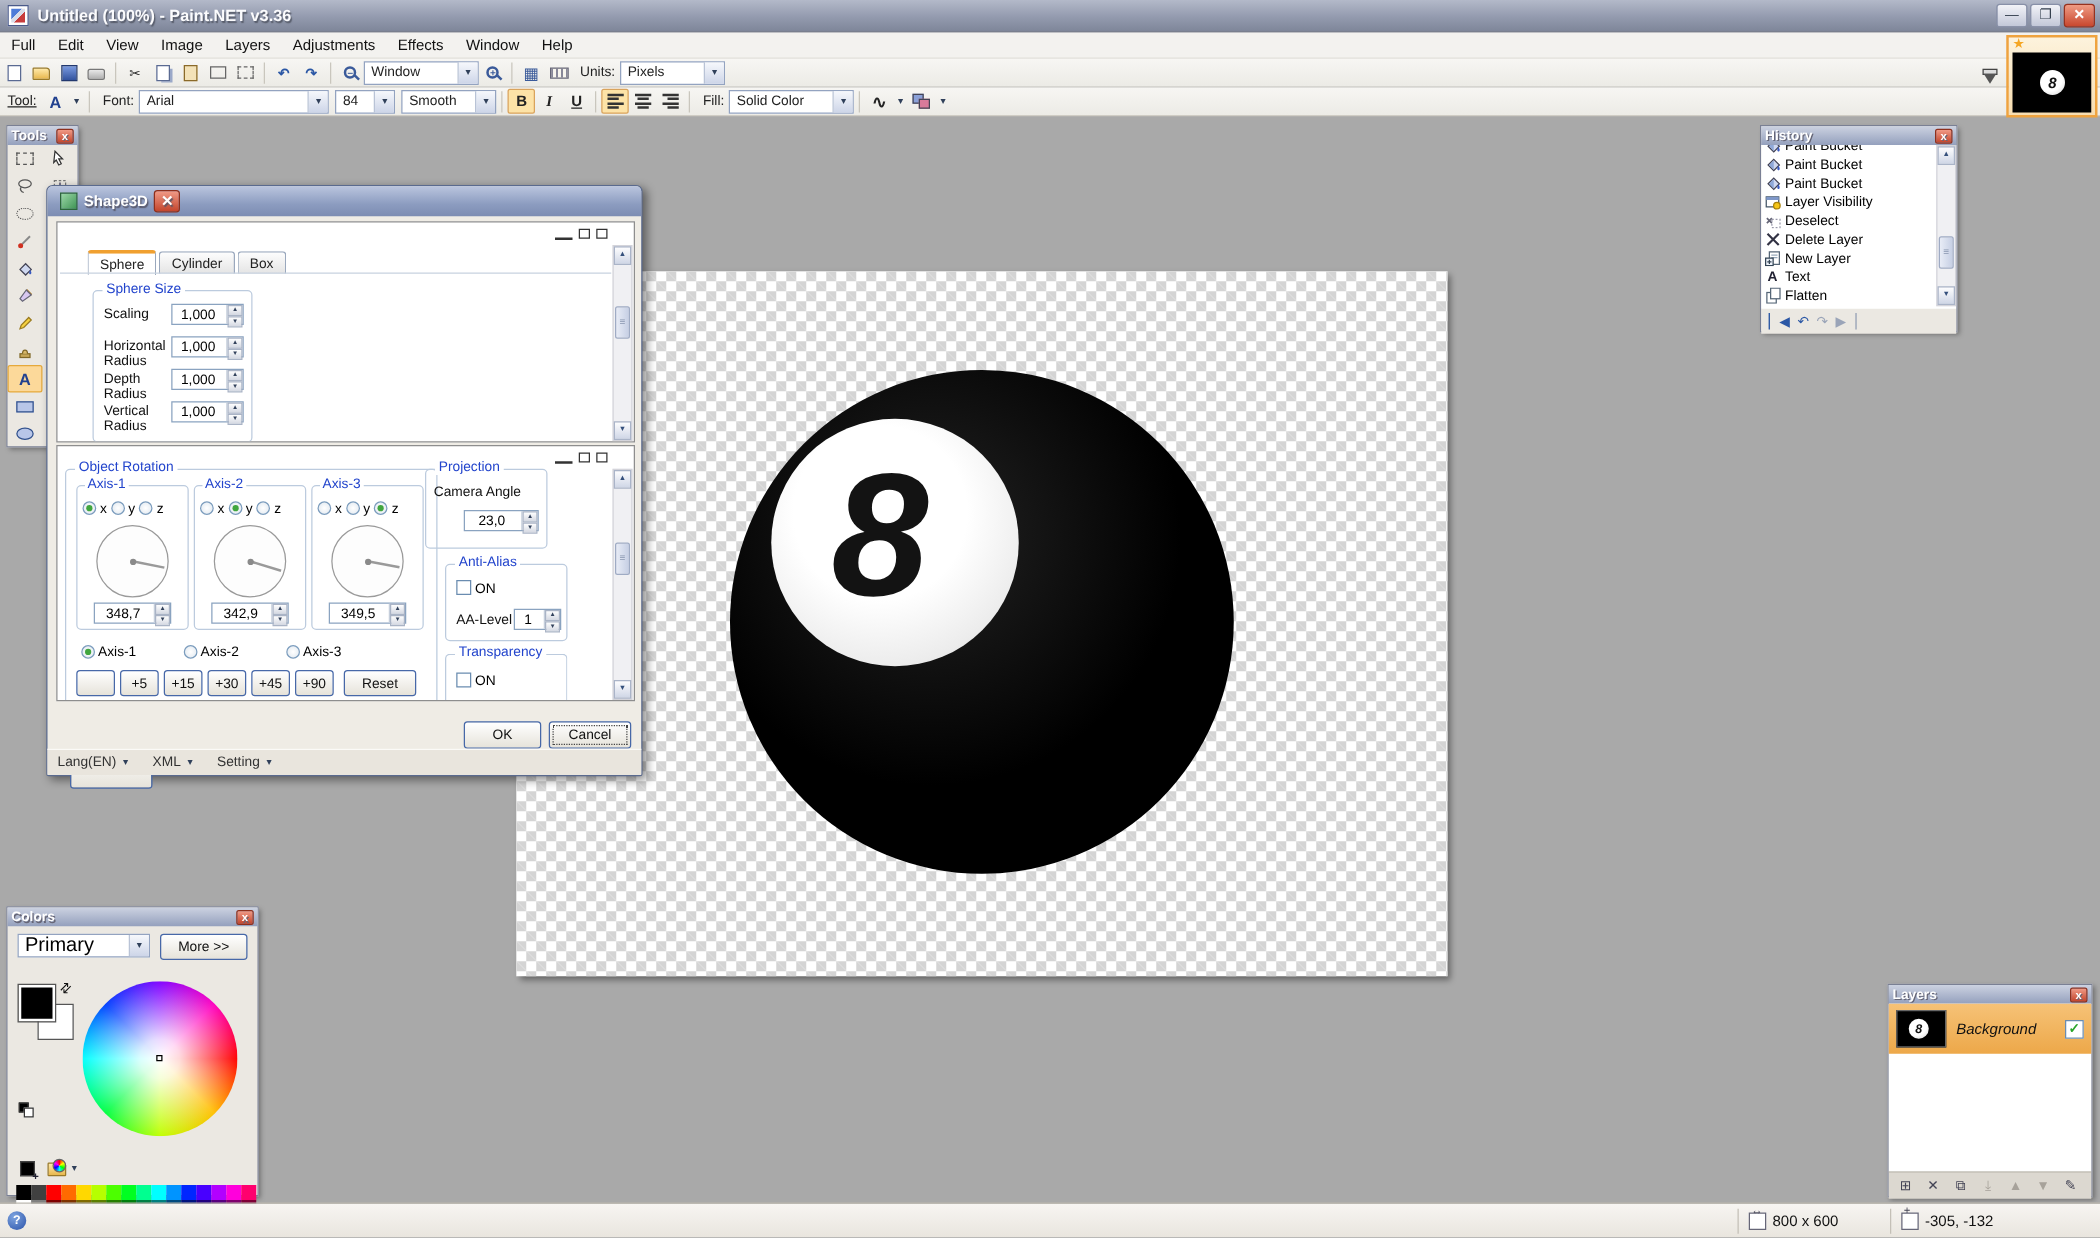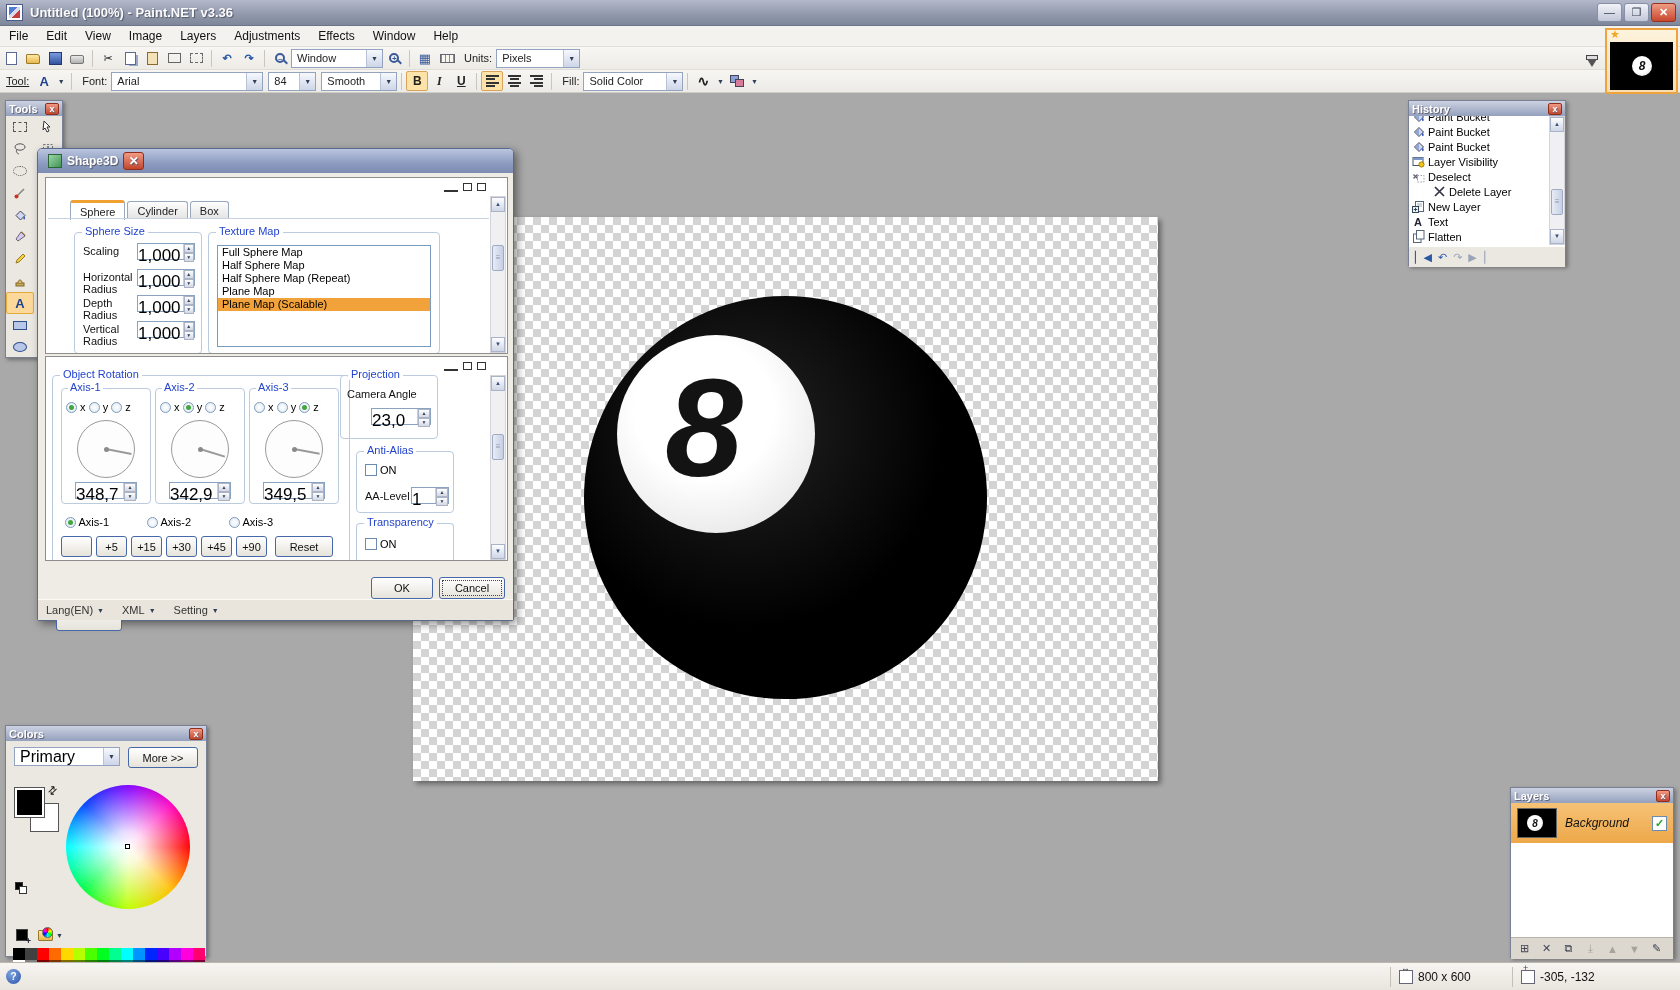--- a/index.html
+++ b/index.html
@@ -97,21 +97,21 @@
   .wctl .mnz { width:14px; height:11px; border-bottom:2px solid #333; }
   .wctl .bx { width:9px; height:8px; border:1px solid #333; }
   .groupbox { position:absolute; border:1px solid #bccbde; border-radius:4px; }
   .glabel { position:absolute; top:-8px; left:7px; background:#fff; padding:0 3px; color:#2244cc; font-size:11px; }
   .tabs { position:absolute; left:24px; top:21px; display:flex; align-items:flex-end; }
   .tab { font-size:11px; padding:3px 9px 2px; border:1px solid #9aa8bd; border-bottom:none;
     background:linear-gradient(#fdfdfd,#e4e4e4); border-radius:3px 3px 0 0; margin-right:2px; color:#222; }
   .tab.active { background:#fff; border-top:3px solid #f0a030; padding-top:3px; position:relative; top:1px; }
   .fld-label { font-size:11px; color:#111; line-height:12px; }
   .spin { position:absolute; display:flex; border:1px solid #8aa3c0; background:#fff; height:17px; }
-  .spin .val { flex:1; text-align:left; font-size:17px; padding:2px 2px 0 0; }
+  .spin .val { flex:1; text-align:center; font-size:11px; padding:2px 2px 0 0; }
   .spin .arr { width:13px; border-left:1px solid #c5cedb; display:flex; flex-direction:column; }
   .spin .arr i { flex:1; font-style:normal; font-size:5px; line-height:7px; text-align:center; color:#33425c;
     background:linear-gradient(#fefefe,#d4d8e2); border:1px solid #aab4c6; }
   .lst { position:absolute; border:1px solid #7a9ac0; background:#fff; font-size:11px; overflow:hidden; }
   .opt { height:13px; line-height:13px; padding:0 4px; white-space:nowrap; }
   .opt.sel { background:#f2a23b; }
   .vscroll { position:absolute; width:16px; background:#f0f0f3; border:1px solid #d4d4da; }
   .varr { height:15px; background:linear-gradient(#fdfdfe,#cfd6e6); border:1px solid #aab4c8; text-align:center; font-size:6px; line-height:13px; color:#35507c; }
   .vthumb { position:absolute; left:1px; right:1px; height:26px; background:linear-gradient(90deg,#e8ecf6,#c6cfe4); border:1px solid #9fabc4; border-radius:2px; }
   .vthumb::after { content:"≡"; display:block; text-align:center; font-size:8px; color:#8a96b0; line-height:24px; }
@@ -220,21 +220,21 @@
     <span class="app-ico"></span>
     <span class="title-text">Untitled (100%) - Paint.NET v3.36</span>
     <span class="winbtns">
       <span class="wb">—</span>
       <span class="wb">❐</span>
       <span class="wb close">✕</span>
     </span>
   </div>
 
   <div class="menubar">
-      <span class="mitem">File</span>
+      <span class="mitem">Full</span>
       <span class="mitem">Edit</span>
       <span class="mitem">View</span>
       <span class="mitem">Image</span>
       <span class="mitem">Layers</span>
       <span class="mitem">Adjustments</span>
       <span class="mitem">Effects</span>
       <span class="mitem">Window</span>
       <span class="mitem">Help</span>
     </div>
 
@@ -576,21 +576,21 @@
         </div>
         <div class="hrow" style="width: 141px;">
           <span class="hicon">
             <svg width="13" height="13">
               <path d="M1.5 8.5l4-4M5.5 8.5l-4-4" stroke="#667" stroke-width="1.4"></path>
               <rect x="5.5" y="5.5" width="6.5" height="6.5" fill="none" stroke="#99a" stroke-dasharray="1.5 1.5"></rect>
             </svg>
           </span>
           <span>Deselect</span>
         </div>
-        <div class="hrow" style="width: 141px; margin-left: 21px;">
+        <div class="hrow" style="width: 141px;">
           <span class="hicon">
             <svg width="13" height="13">
               <path d="M2 2l9 9M11 2l-9 9" stroke="#334" stroke-width="1.7"></path>
             </svg>
           </span>
           <span>Delete Layer</span>
         </div>
         <div class="hrow" style="width: 141px;">
           <span class="hicon">
             <svg width="13" height="13">
@@ -676,30 +676,20 @@
         <div class="fld-label" style="position:absolute;left:8px;top:90px;width:52px">Vertical Radius</div>
         <div class="spin" style="left:62px;top:88px;width:58px">
           <span class="val">1,000</span>
             <span class="arr">
               <i>▲</i>
               <i>▼</i>
             </span>
         </div>
       </div>
 
-      <div class="groupbox" style="left:162px;top:54px;width:232px;height:122px">
-        <span class="glabel">Texture Map</span>
-        <div class="lst" style="left:8px;top:12px;width:214px;height:102px">
-            <div class="opt">Full Sphere Map</div>
-            <div class="opt">Half Sphere Map</div>
-            <div class="opt">Half Sphere Map (Repeat)</div>
-            <div class="opt">Plane Map</div>
-            <div class="opt sel">Plane Map (Scalable)</div>
-          </div>
-      </div>
 
       <div class="vscroll" style="left:444px;top:18px;height:157px">
         <div class="varr">▲</div>
         <div class="vthumb" style="top:48px"></div>
         <div class="varr" style="position:absolute;bottom:0;left:0;right:0">▼</div>
       </div>
     </div>
 
     <div class="iwin" id="iwin2">
       <div class="wctl">

